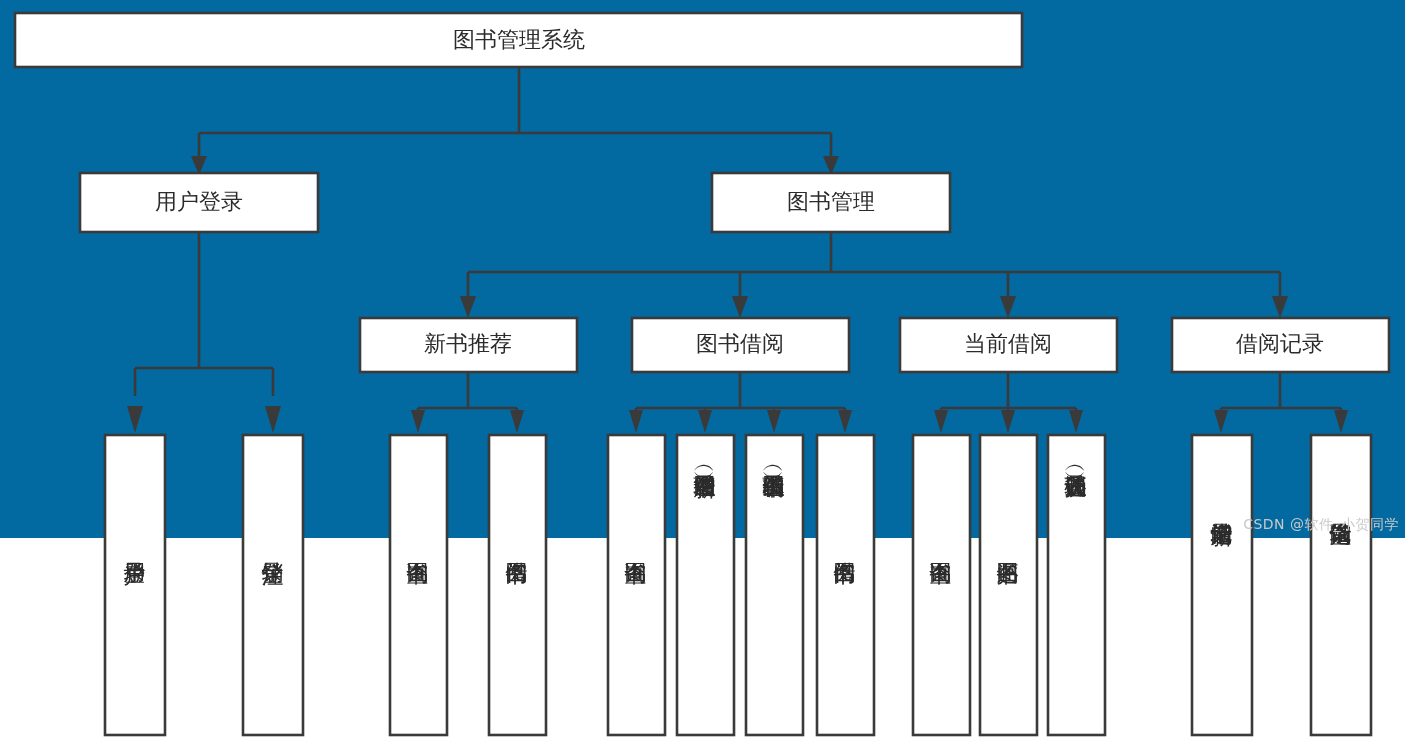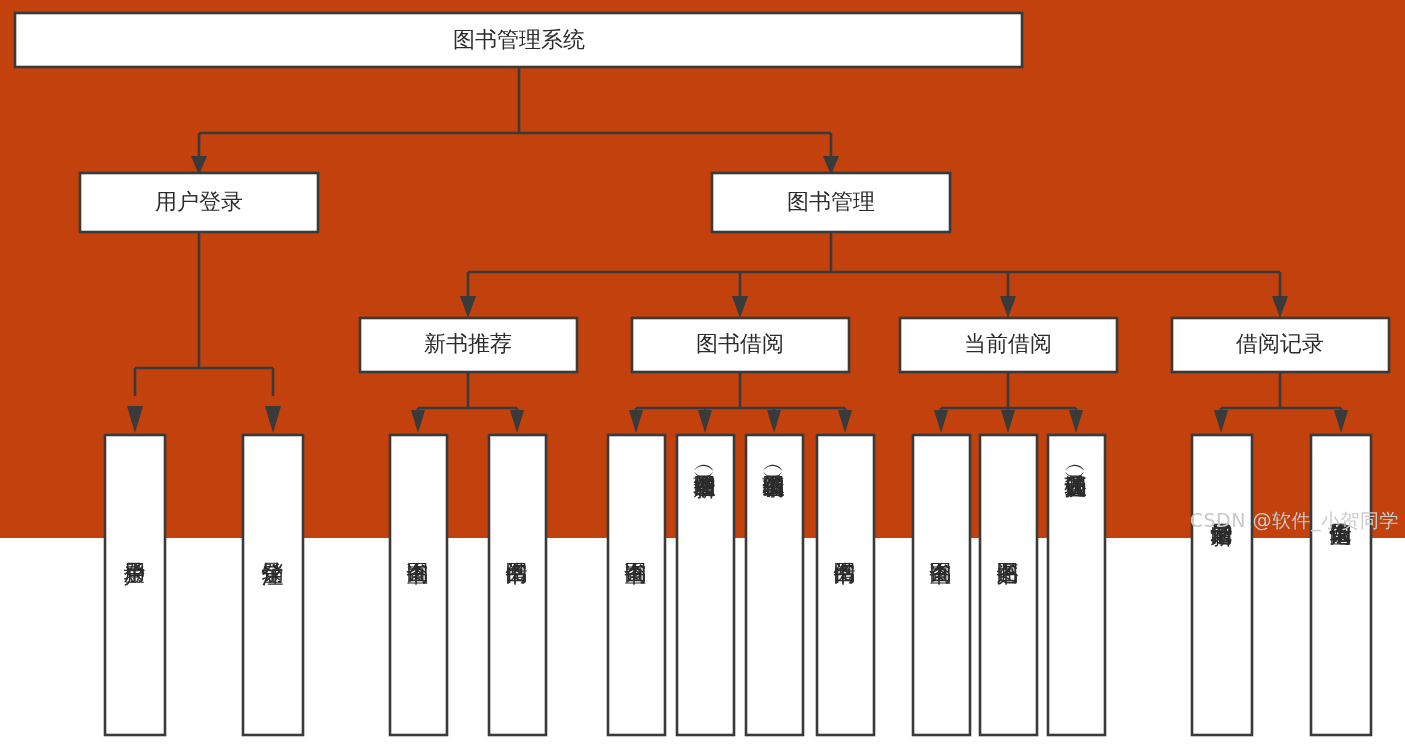--- a/index.html
+++ b/index.html
@@ -11,21 +11,21 @@
   body {
     width: 1405px;
     height: 747px;
     overflow: hidden;
     font-family: "DejaVu Sans", "Liberation Sans", sans-serif;
   }
   #diagram-root {
     position: relative;
     width: 1405px;
     height: 538px;
-    background: #c2410c;
+    background: #0369a1;
     text-decoration: underline;
   }
   svg#tree-svg {
     position: absolute;
     left: 0;
     top: 0;
     width: 1405px;
     height: 747px;
     display: block;
   }
@@ -55,21 +55,21 @@
   }
   .arrow-head {
     fill: #3a3a3a;
     stroke: none;
   }
   .watermark {
     position: absolute;
     right: 6px;
     bottom: 4px;
     color: #c9c9c9;
-    font-size: 19px;
+    font-size: 14px;
     font-family: "DejaVu Sans", "Liberation Sans", sans-serif;
     white-space: nowrap;
     letter-spacing: 0.5px;
     pointer-events: none;
   }
 </style>
 </head>
 <body>
 
 <div id="diagram-root">

